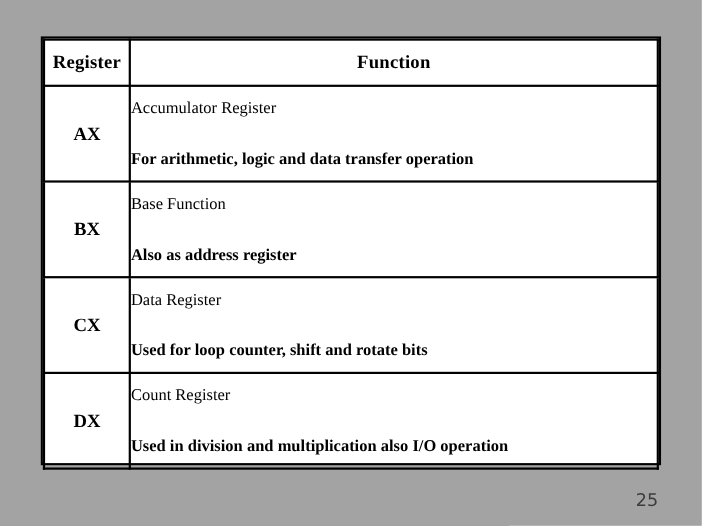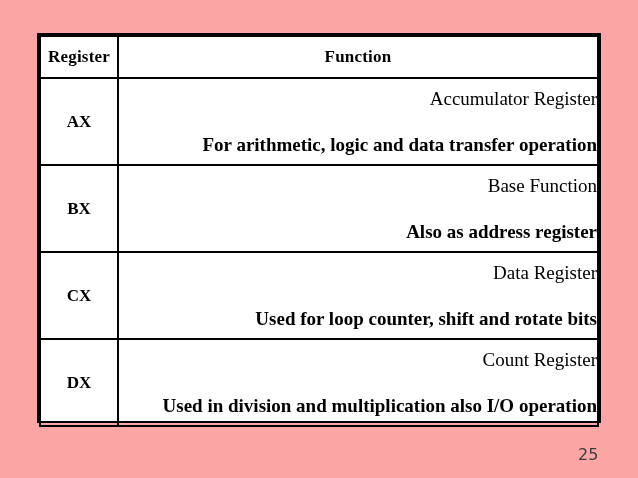--- a/index.html
+++ b/index.html
@@ -11,21 +11,21 @@
     height: 478px;
     background: #ffffff;
     position: relative;
     overflow: hidden;
     font-family: "Liberation Serif", serif;
     color: #000000;
   }
   .slide {
     position: absolute;
     inset: 0;
-    background: #fca5a5;
+    background: #a3a3a3;
   }
   .table-frame {
     position: absolute;
     left: 37px;
     top: 33px;
     width: 564px;
     height: 390px;
     border: 2px solid #000000;
     box-sizing: border-box;
     background: #ffffff;
@@ -53,22 +53,22 @@
     letter-spacing: 0.2px;
   }
   td.register-cell {
     font-size: 17px;
     font-weight: bold;
     text-align: center;
     vertical-align: middle;
   }
   td.function-cell {
     vertical-align: top;
-    text-align: right;
-    font-size: 19px;
+    text-align: left;
+    font-size: 15px;
     padding-left: 8px;
     padding-right: 6px;
   }
   .fn-line1 {
     margin-top: 11px;
     line-height: 18px;
   }
   .fn-line2 {
     margin-top: 28px;
     line-height: 18px;

